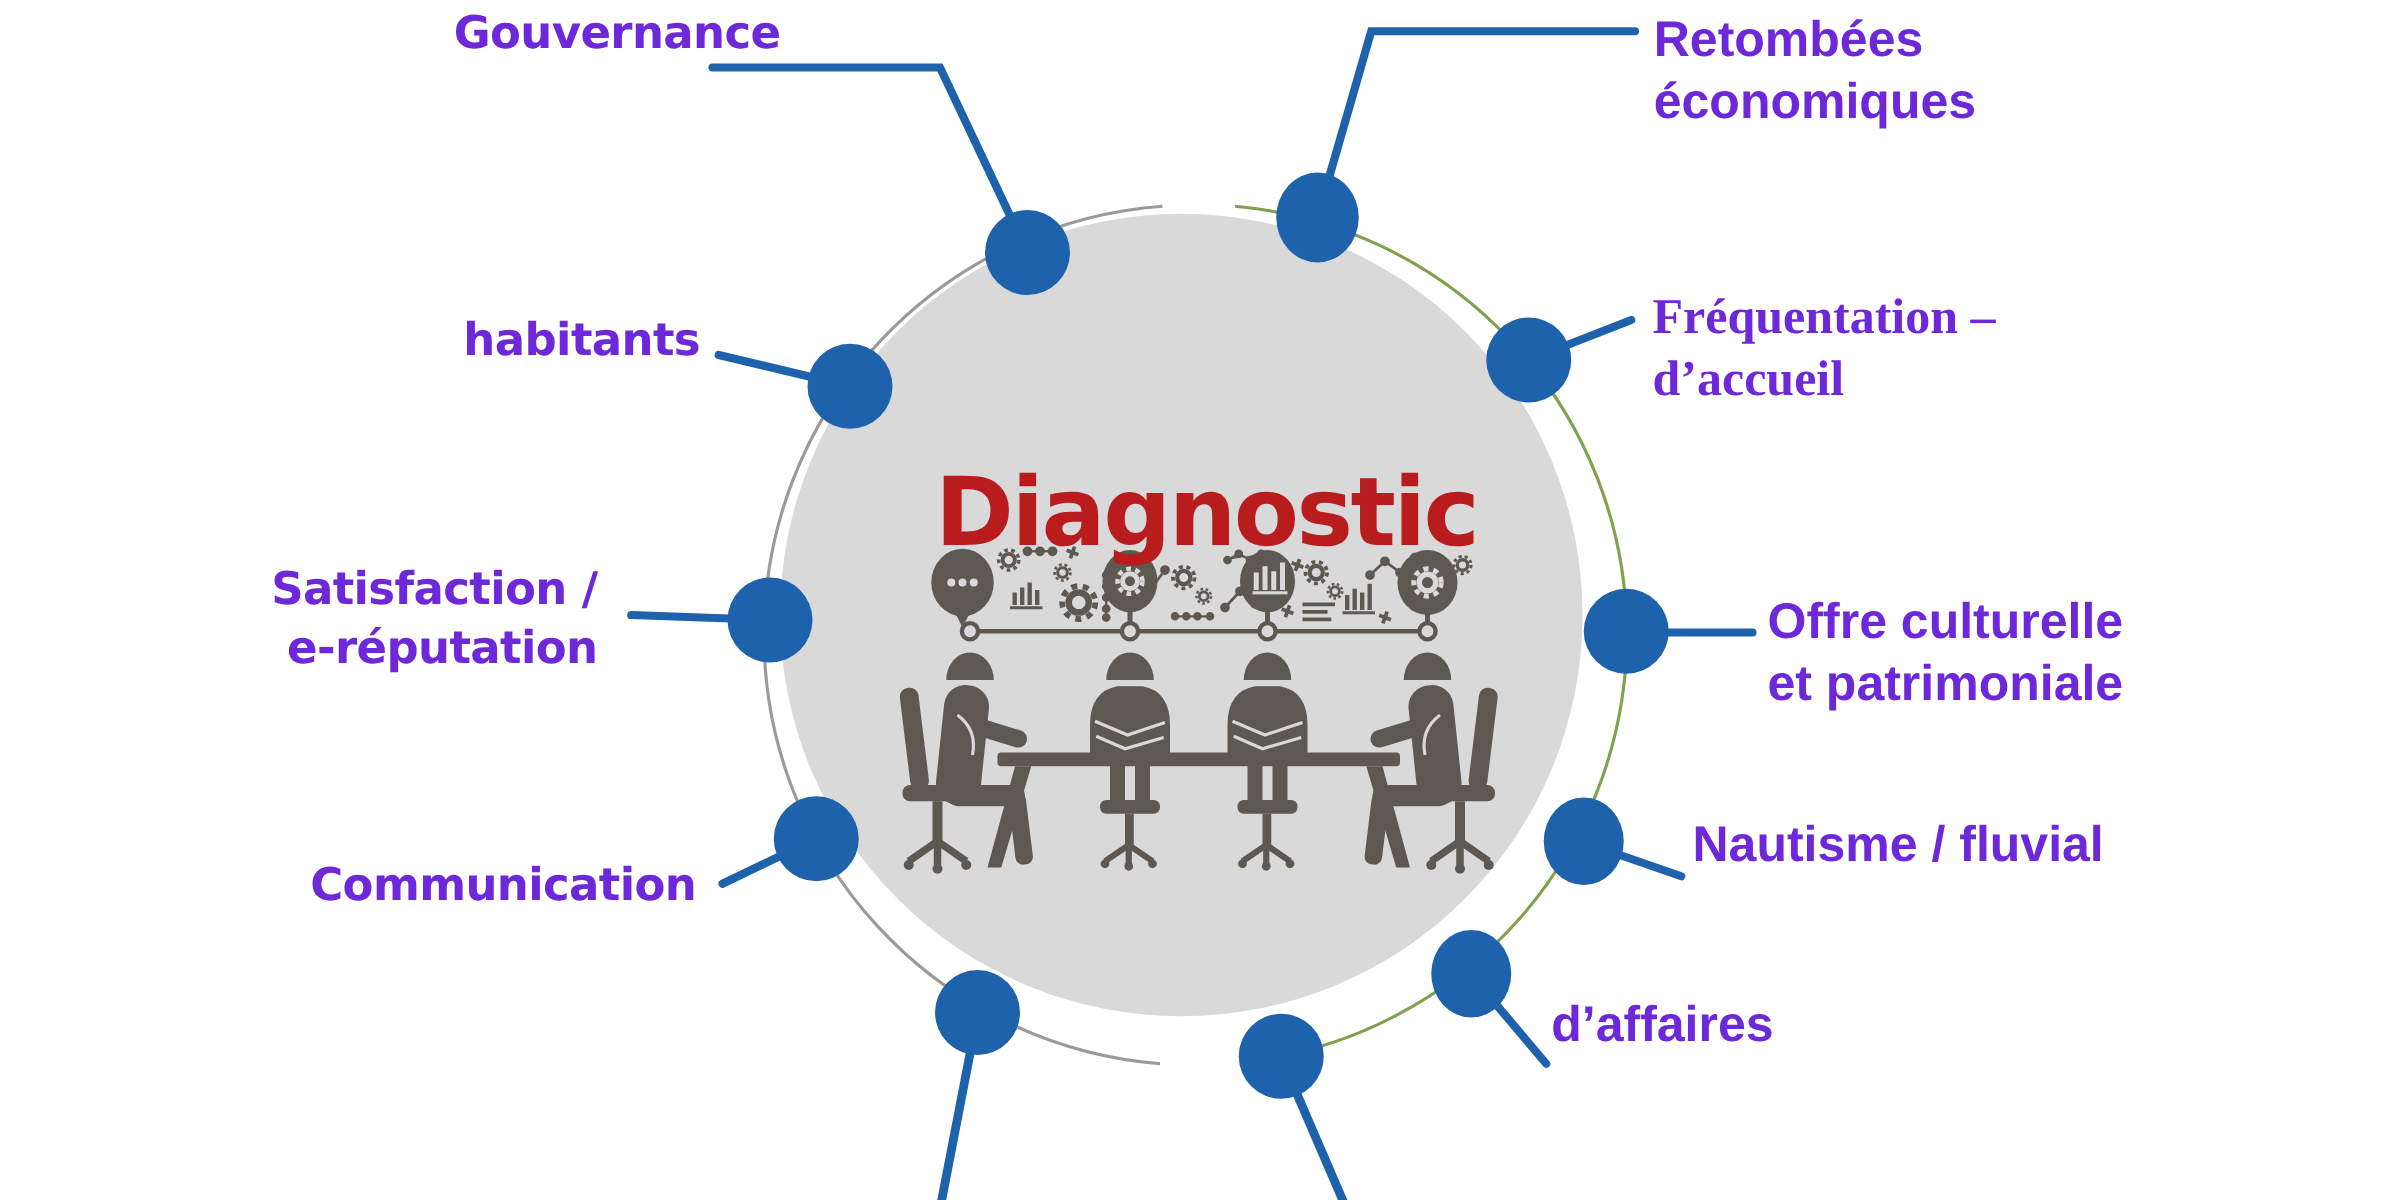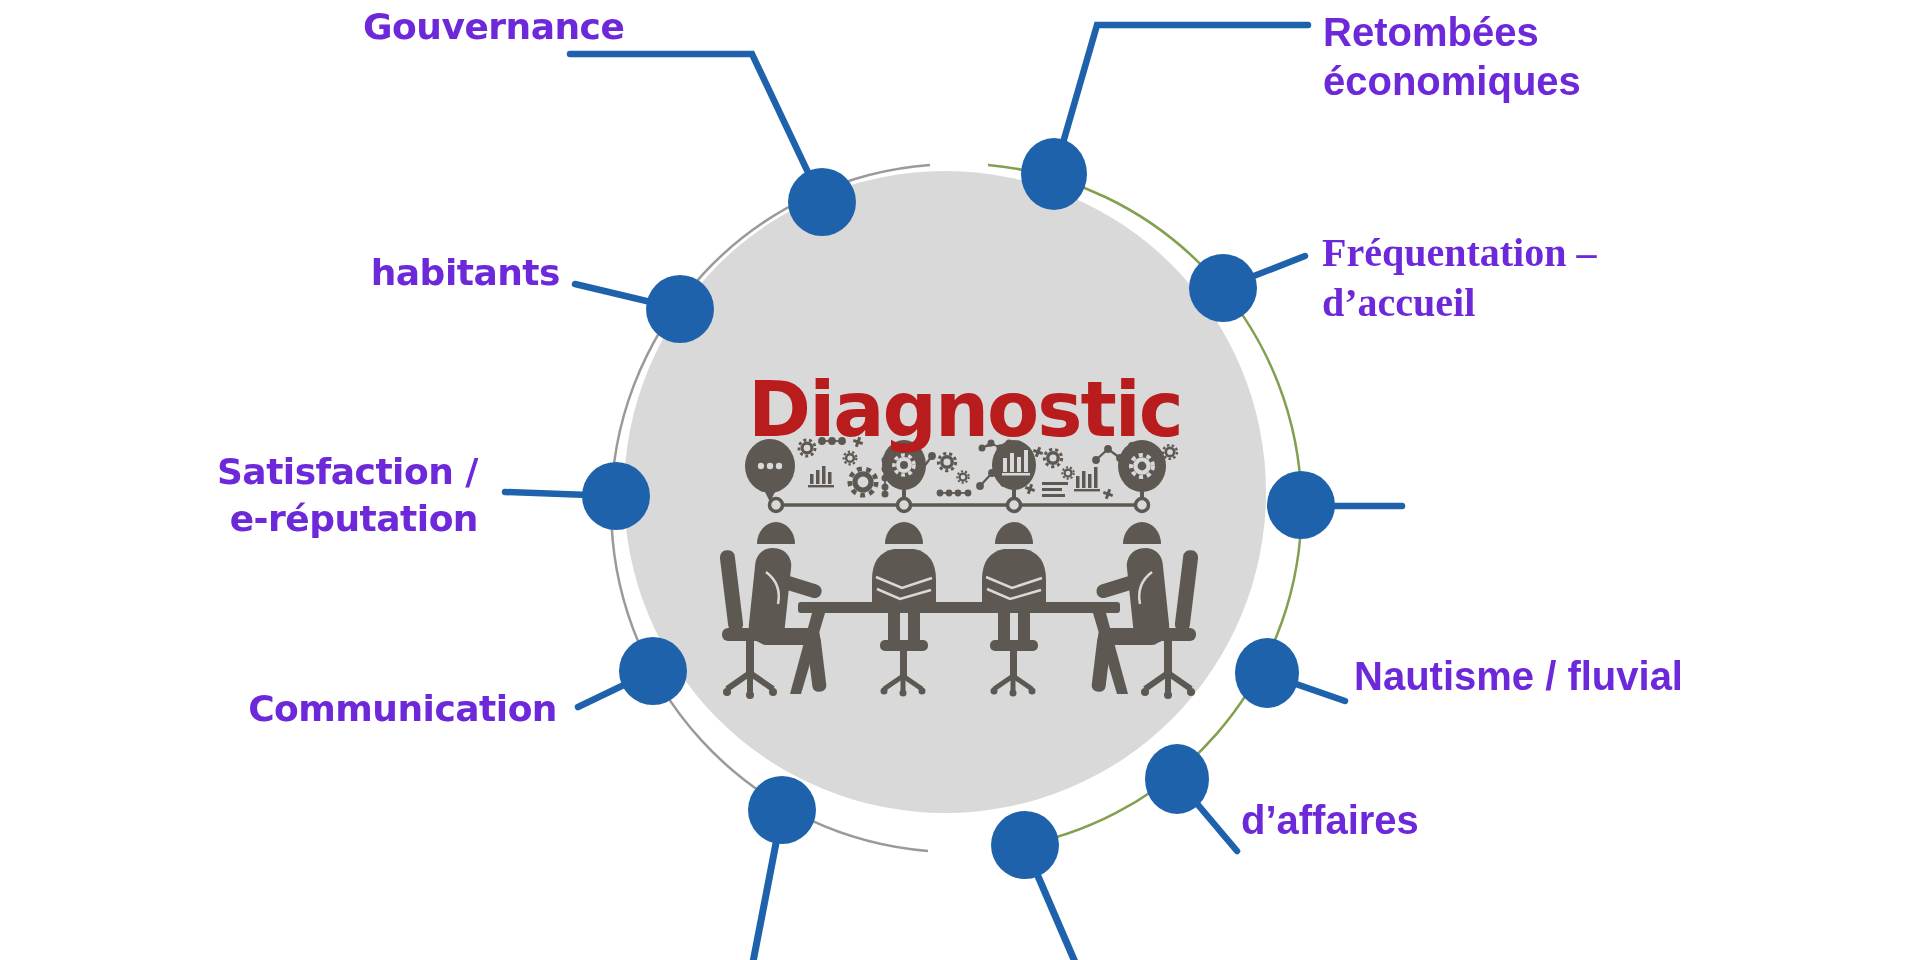--- a/index.html
+++ b/index.html
@@ -311,20 +311,24 @@
   <div class="lbl r" style="left:1323px;top:8px;line-height:49px;">
     <span>Retombées</span>
     <span>économiques</span>
   </div>
 
   <div class="lbl r" style="left:1322px;top:228px;line-height:50px;font-family:Liberation Serif, serif;">
     <span>Fréquentation –</span>
     <span>d’accueil</span>
   </div>
 
+  <div class="lbl r" style="left:1414px;top:472px;line-height:50px;">
+    <span>Offre culturelle</span>
+    <span>et patrimoniale</span>
+  </div>
 
   <div class="lbl r" style="left:1354px;top:654px;">
     <span>Nautisme / fluvial</span>
   </div>
 
   <div class="lbl r" style="left:1241px;top:796px;line-height:49px;">
     <span>d’affaires</span>
   </div>
 
 </div>

